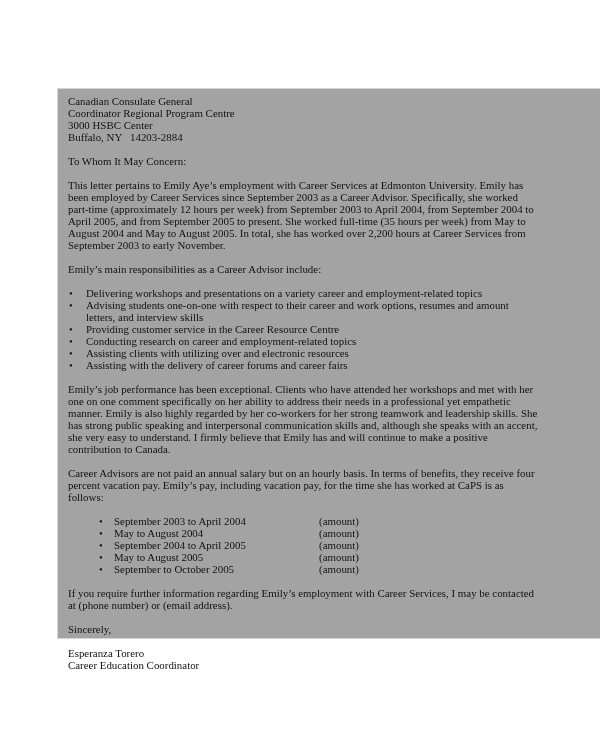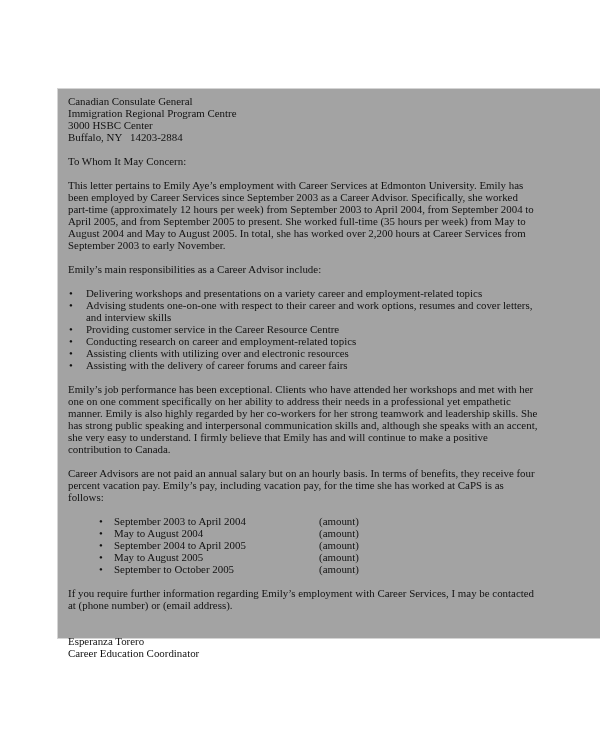--- a/index.html
+++ b/index.html
@@ -22,34 +22,34 @@
   ul.pay li::before { content: "•"; position: absolute; left: -6px; top: 0; }
   ul.pay .period { width: 181px; }
 </style>
 </head>
 <body>
 
 <div class="page">
   <div class="text">
     <div class="block">
       <div>Canadian Consulate General</div>
-      <div>Immigration Regional Program Centre</div>
+      <div>Coordinator Regional Program Centre</div>
       <div>3000 HSBC Center</div>
       <div style="white-space:pre">Buffalo, NY   14203-2884</div>
     </div>
     <div class="gap"></div>
     <p class="block">To Whom It May Concern:</p>
     <div class="gap"></div>
     <p class="block">This letter pertains to Emily Aye’s employment with Career Services at Edmonton University. Emily has been employed by Career Services since September 2003 as a Career Advisor. Specifically, she worked part-time (approximately 12 hours per week) from September 2003 to April 2004, from September 2004 to April 2005, and from September 2005 to present. She worked full-time (35 hours per week) from May to August 2004 and May to August 2005. In total, she has worked over 2,200 hours at Career Services from September 2003 to early November.</p>
     <div class="gap"></div>
     <p class="block">Emily’s main responsibilities as a Career Advisor include:</p>
     <div class="gap"></div>
     <ul class="resp">
       <li>Delivering workshops and presentations on a variety career and employment-related topics</li>
-      <li>Advising students one-on-one with respect to their career and work options, resumes and cover letters, and interview skills</li>
+      <li>Advising students one-on-one with respect to their career and work options, resumes and amount letters, and interview skills</li>
       <li>Providing customer service in the Career Resource Centre</li>
       <li>Conducting research on career and employment-related topics</li>
       <li>Assisting clients with utilizing over and electronic resources</li>
       <li>Assisting with the delivery of career forums and career fairs</li>
     </ul>
     <div class="gap"></div>
     <p class="block">Emily’s job performance has been exceptional. Clients who have attended her workshops and met with her one on one comment specifically on her ability to address their needs in a professional yet empathetic manner. Emily is also highly regarded by her co-workers for her strong teamwork and leadership skills. She has strong public speaking and interpersonal communication skills and, although she speaks with an accent, she very easy to understand. I firmly believe that Emily has and will continue to make a positive contribution to Canada.</p>
     <div class="gap"></div>
     <p class="block">Career Advisors are not paid an annual salary but on an hourly basis. In terms of benefits, they receive four percent vacation pay. Emily’s pay, including vacation pay, for the time she has worked at CaPS is as follows:</p>
     <div class="gap"></div>
@@ -71,19 +71,20 @@
           <span>(amount)</span>
         </li>
       <li>
           <span class="period">September to October 2005</span>
           <span>(amount)</span>
         </li>
     </ul>
     <div class="gap"></div>
     <p class="block">If you require further information regarding Emily’s employment with Career Services, I may be contacted at (phone number) or (email address).</p>
     <div class="gap"></div>
+    <p class="block">Sincerely,</p>
     <div class="gap"></div>
     <div class="block">
       <div>Esperanza Torero</div>
       <div>Career Education Coordinator</div>
     </div>
   </div>
 </div>
 
 </body></html>

